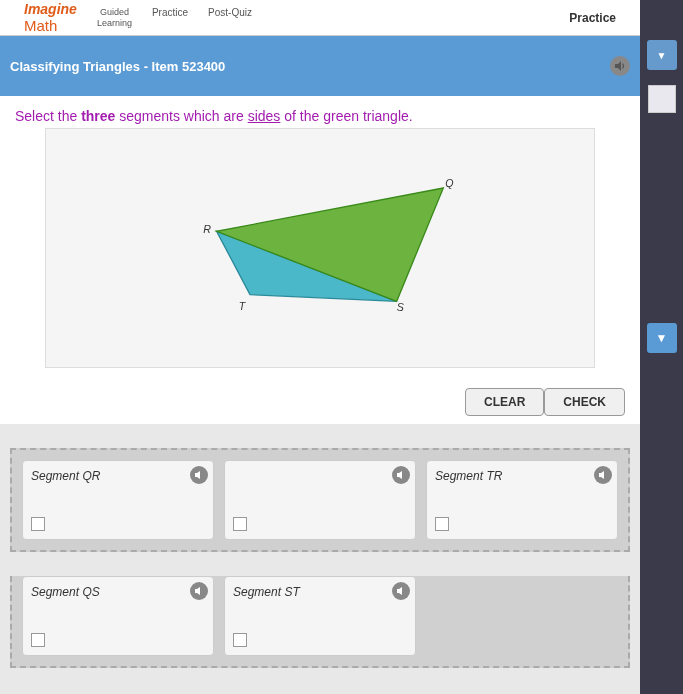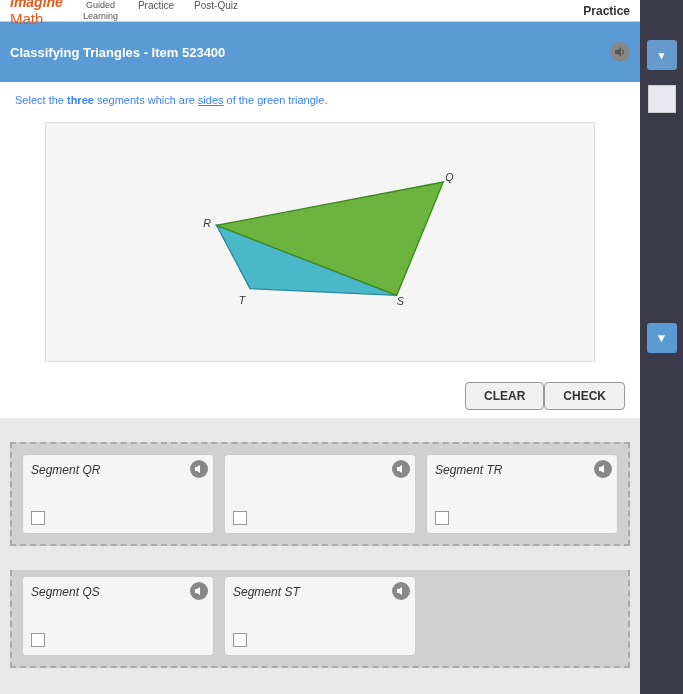--- a/index.html
+++ b/index.html
@@ -26,24 +26,24 @@
       left: 0;
       width: 640px;
       height: 694px;
       background: #e8e8e8;
       border-radius: 0;
     }
 
     
     .header {
       background: #fff;
-      height: 22px;
-      display: flex;
-      align-items: center;
-      padding: 0 10px;
+      height: 36px;
+      display: flex;
+      align-items: center;
+      padding: 0 24px;
       border-bottom: 1px solid #ccc;
     }
 
     .imagine-logo {
       display: flex;
       flex-direction: column;
       margin-right: 20px;
     }
     .imagine-logo .title {
       font-size: 14px;
@@ -100,23 +100,23 @@
       font-size: 10px;
       cursor: pointer;
     }
 
     
     .question-area {
       background: #fff;
       padding: 12px 15px;
     }
     .question-text {
-      font-size: 11px;
-      color: #3b82f6;
-      margin-bottom: 16px;
+      font-size: 14px;
+      color: #a21caf;
+      margin-bottom: 4px;
     }
     .question-text u {
       text-decoration: underline;
     }
 
     
     .triangle-area {
       background: #f5f5f5;
       margin: 0 30px;
       padding: 15px;
@@ -232,21 +232,21 @@
       cursor: pointer;
       margin-bottom: 5px;
     }
 
     
     .choices-bottom {
       background: #d0d0d0;
       border: 2px dashed #aaa;
       border-top: none;
       margin: 0 10px 20px;
-      padding: 6px 10px 10px;
+      padding: 0 10px 10px;
       display: grid;
       grid-template-columns: repeat(3, 1fr);
       gap: 10px;
     }
   </style>
 </head>
 <body>
 
 <div class="bg-overlay"></div>
 

